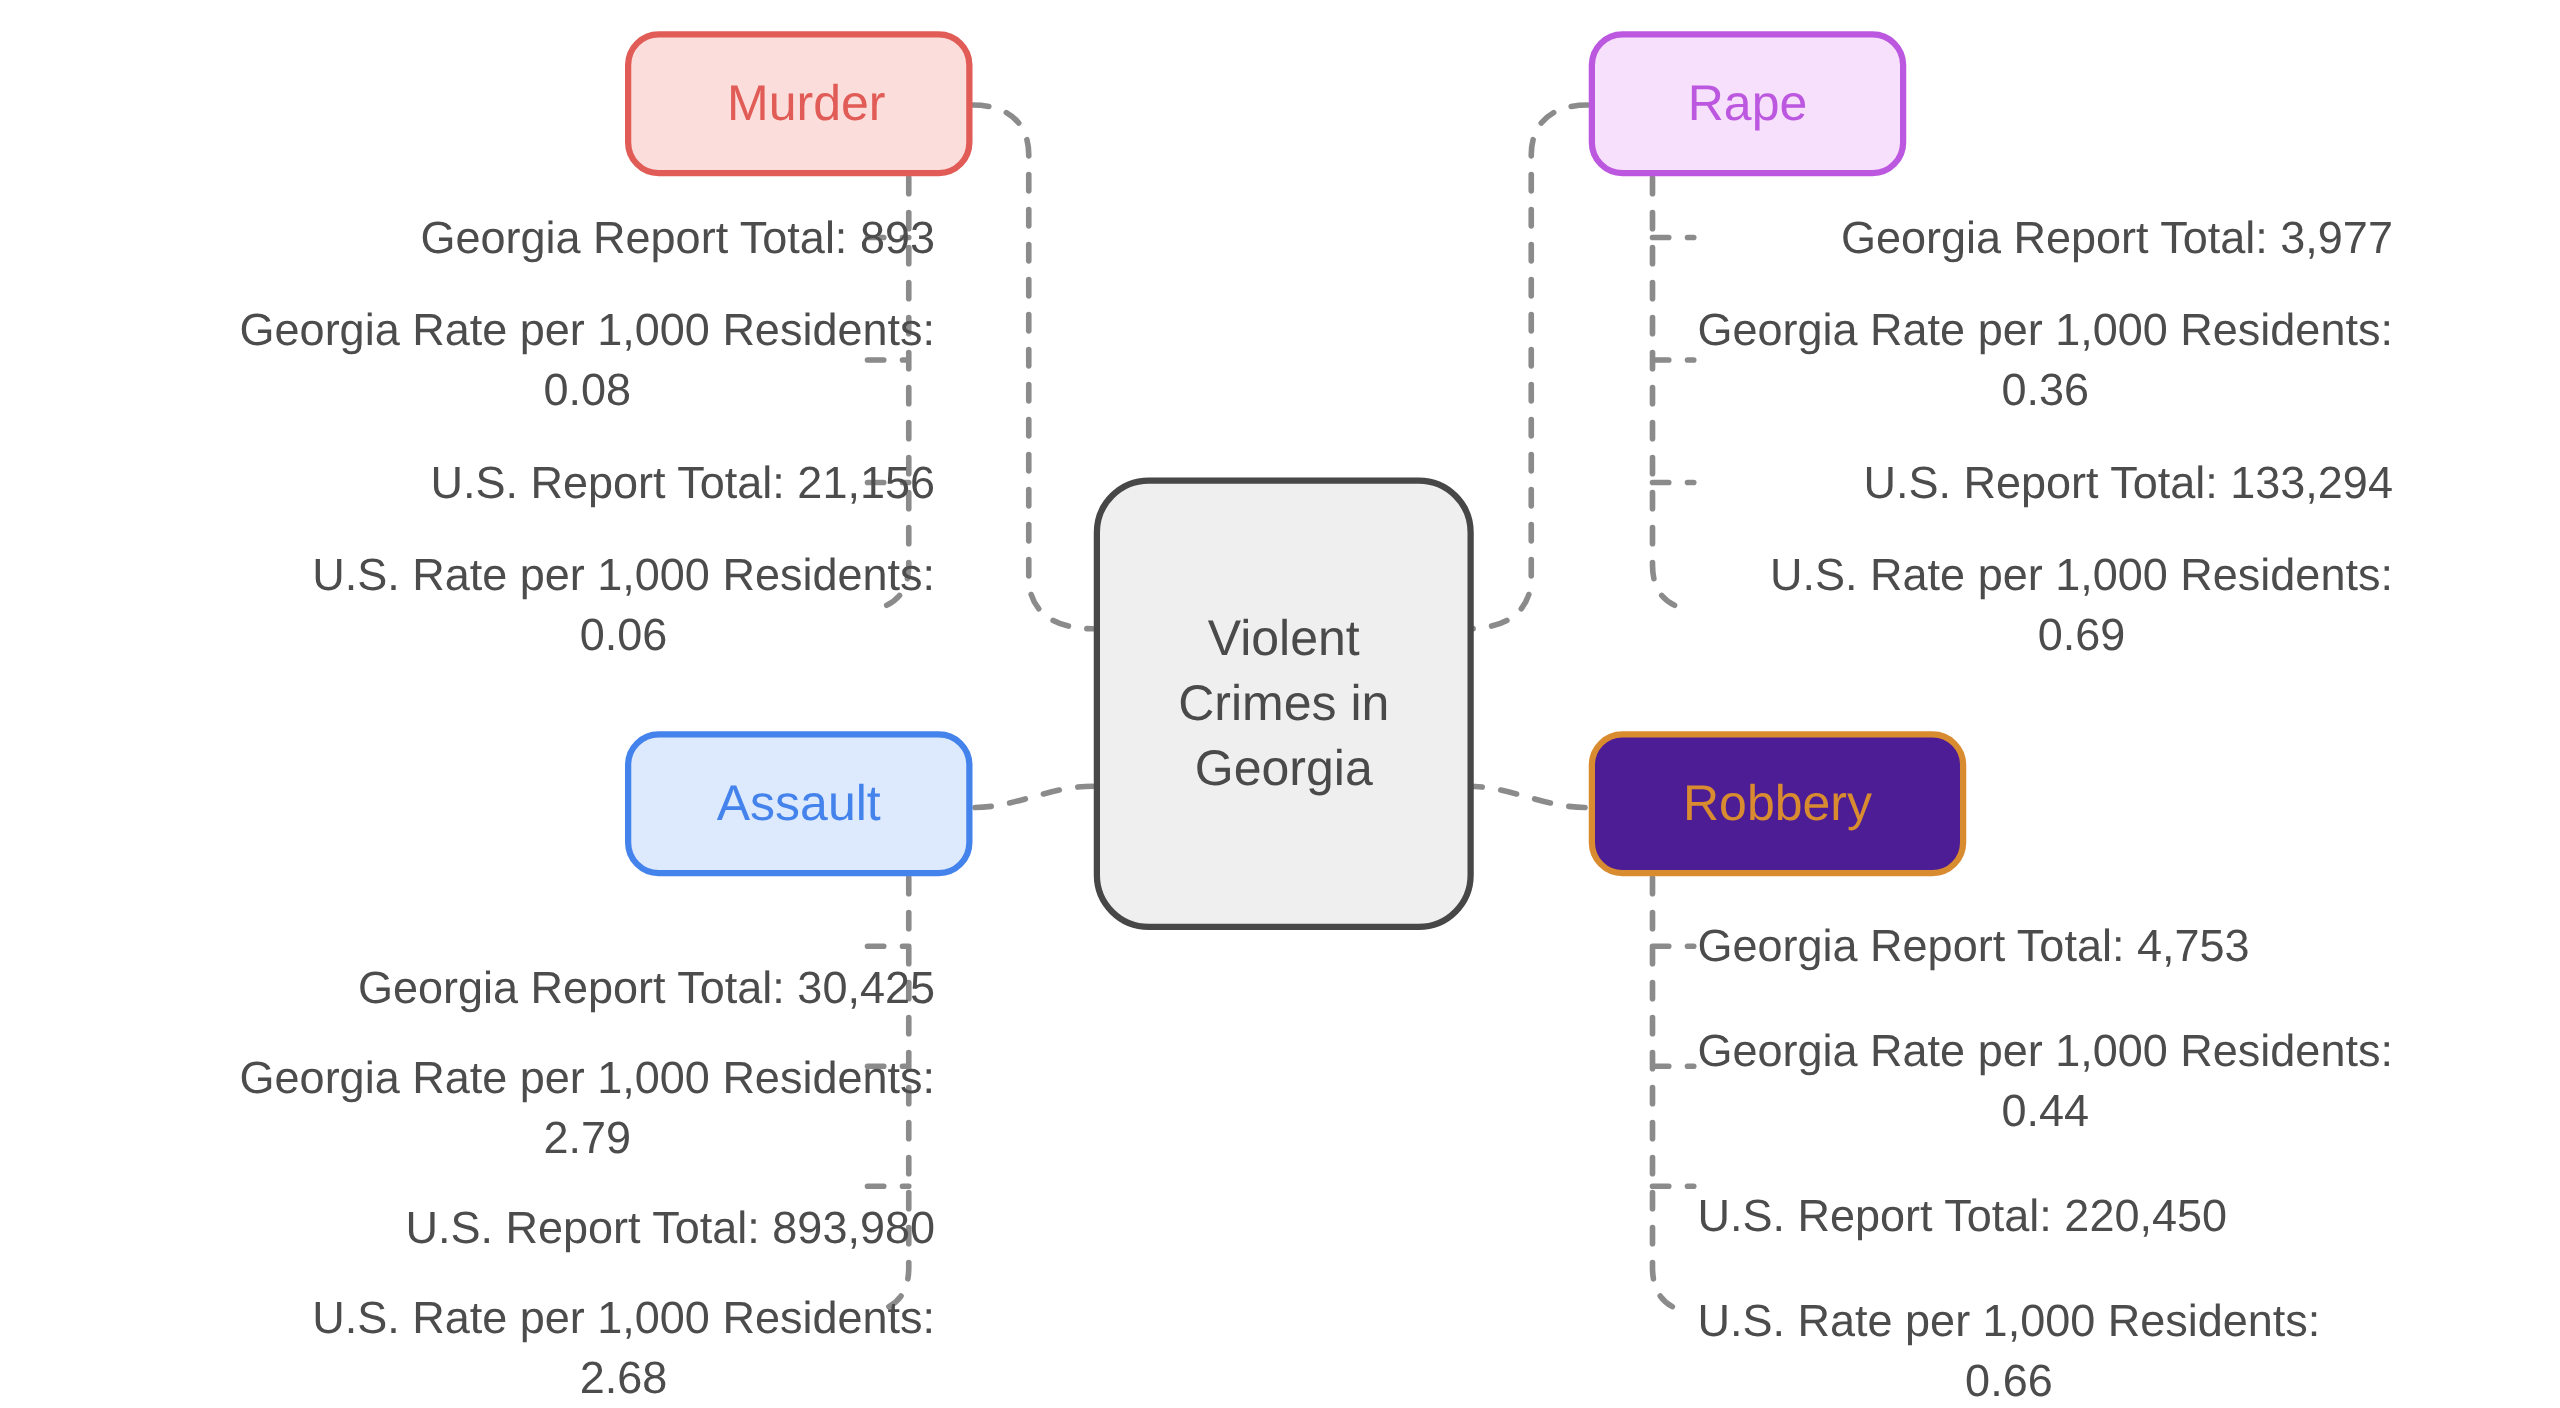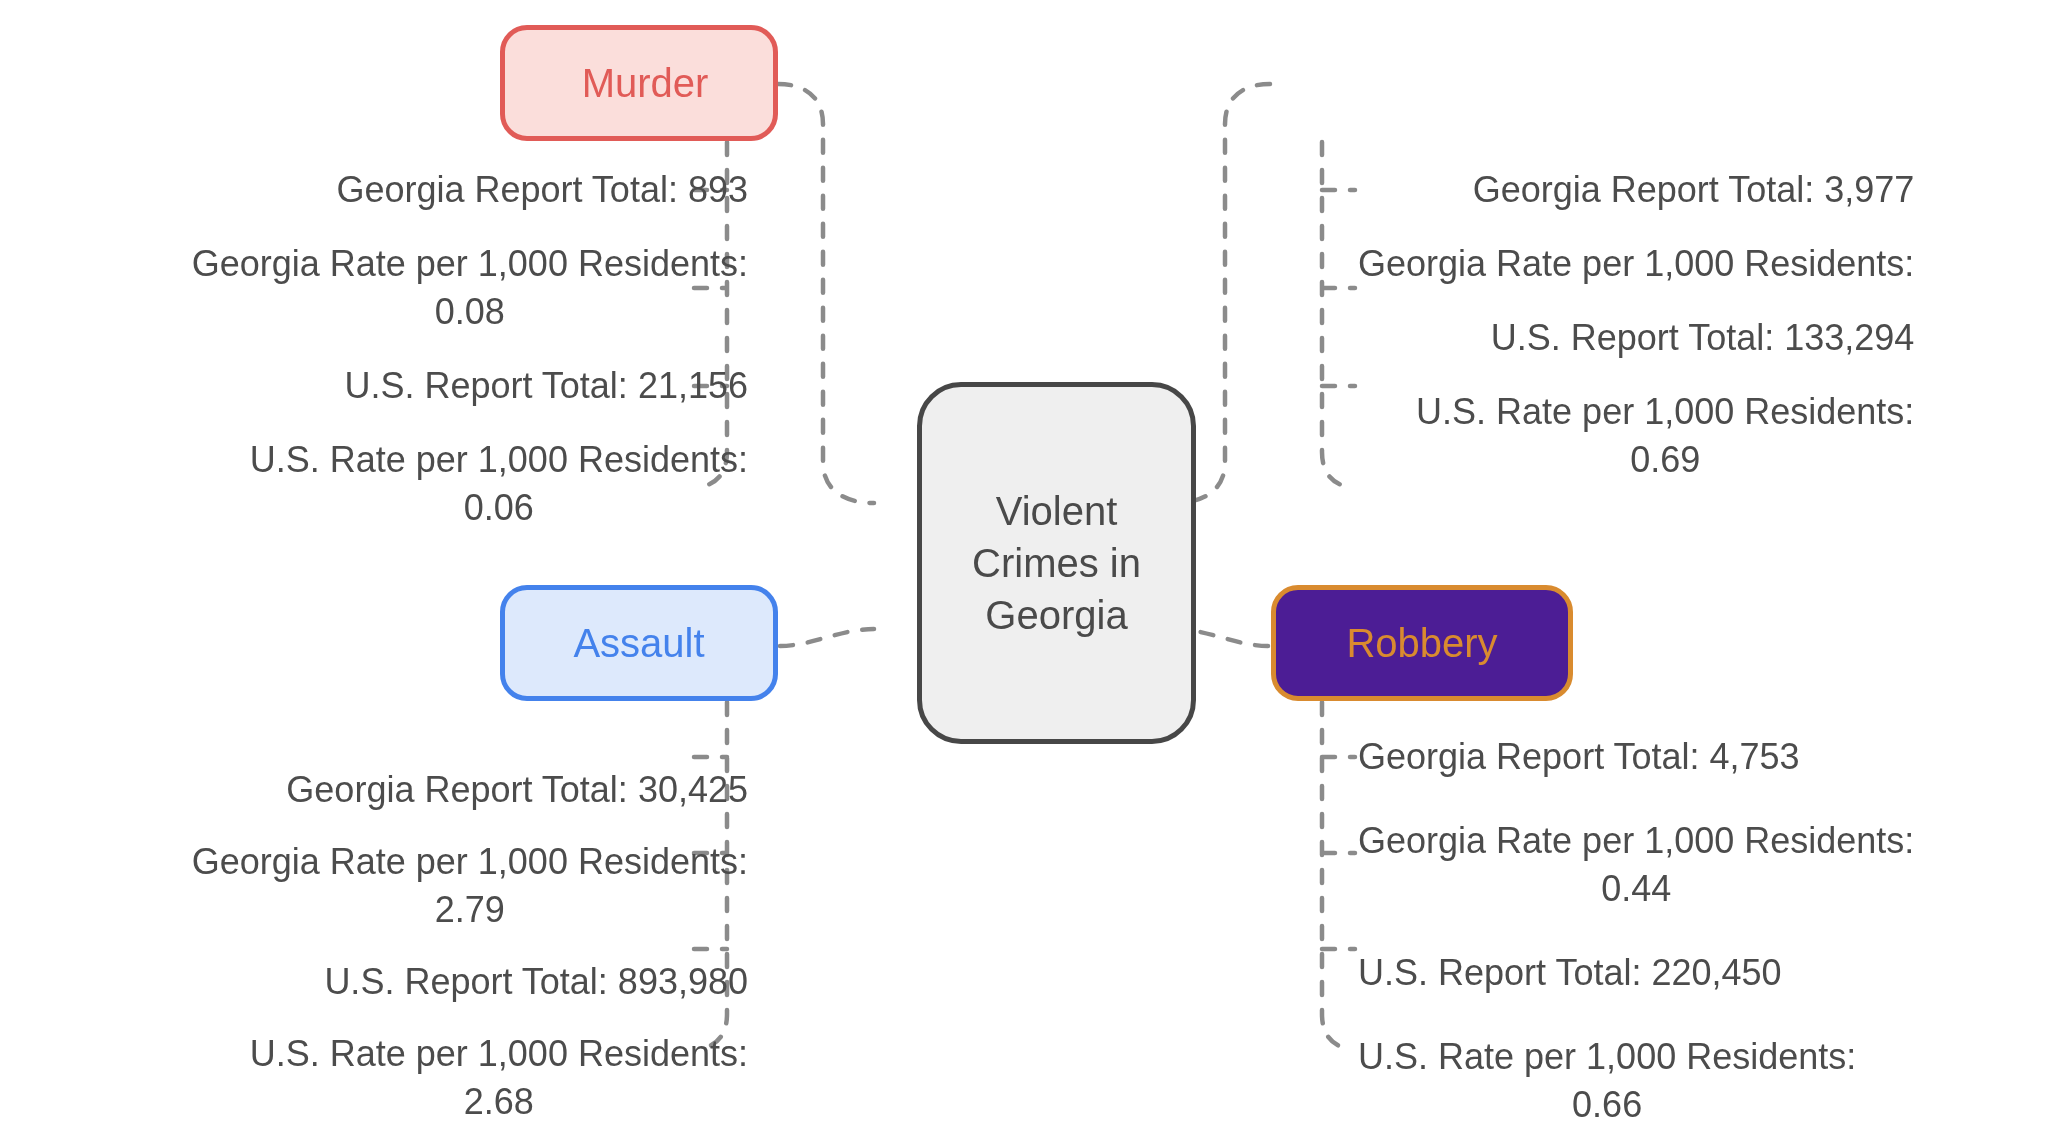--- a/index.html
+++ b/index.html
@@ -12,21 +12,21 @@
     position:absolute;display:flex;align-items:center;justify-content:center;
     box-sizing:border-box;background:#eee;border:5px solid #555;
     text-align:center;
   }
   .branch{border-radius:27px;font-size:40px;height:116px;}
   .b0{left:500px;top:25px;width:278px;padding-left:12px;}
   .b1{left:1271px;top:25px;width:254px;}
   .b2{left:500px;top:585px;width:278px;}
   .b3{left:1271px;top:585px;width:302px;}
   .root{
-    left:917px;top:382px;width:279px;height:362px;border-radius:44px;
+    left:875px;top:382px;width:304px;height:362px;border-radius:44px;
     font-size:40px;line-height:52px;
   }
   .root span{display:block;width:250px;}
   .leaves{
     position:absolute;display:flex;flex-direction:column;
     color:var(--leaf-color,#4c4c4c);font-size:36px;line-height:48px;
   }
   .col-murder {right:1300px;top:166px;align-items:flex-end;gap:26px;}
   .col-rape   {left:1358px;top:166px;align-items:flex-end;gap:26px;}
   .col-assault{right:1300px;top:766px;align-items:flex-end;gap:24px;}
@@ -52,37 +52,40 @@
     </g>
   </svg>
 
   <div class="node root" style="background: rgb(239, 239, 239); border-color: rgb(71, 71, 71); color: rgb(74, 74, 74);">
     <span>Violent Crimes in Georgia</span>
   </div>
 
   <div class="node branch b0" style="background: rgb(251, 222, 219); border-color: rgb(225, 91, 87); color: rgb(225, 91, 87);">
     <span>Murder</span>
   </div>
+  <div class="node branch b1" style="background: rgb(247, 224, 252); border-color: rgb(188, 88, 224); color: rgb(188, 88, 224);">
+    <span>Rape</span>
+  </div>
   <div class="node branch b2" style="background: rgb(221, 233, 252); border-color: rgb(68, 130, 236); color: rgb(68, 130, 236);">
     <span>Assault</span>
   </div>
   <div class="node branch b3" style="background: #4c1d95; border-color: rgb(217, 139, 47); color: rgb(217, 139, 47);">
     <span>Robbery</span>
   </div>
 
   <div class="leaves col-murder">
     <div class="leaf"><span class="lbl">Georgia Report Total:</span> <span class="val">893</span></div>
     <div class="leaf"><span class="lbl">Georgia Rate per 1,000 Residents:</span> <span class="val">0.08</span></div>
     <div class="leaf"><span class="lbl">U.S. Report Total:</span> <span class="val">21,156</span></div>
     <div class="leaf"><span class="lbl">U.S. Rate per 1,000 Residents:</span> <span class="val">0.06</span></div>
   </div>
 
   <div class="leaves col-rape">
     <div class="leaf"><span class="lbl">Georgia Report Total:</span> <span class="val">3,977</span></div>
-    <div class="leaf"><span class="lbl">Georgia Rate per 1,000 Residents:</span> </div>
+    <div class="leaf"><span class="lbl">Georgia Rate per 1,000 Residents:</span> <span class="val">0.36</span></div>
     <div class="leaf"><span class="lbl">U.S. Report Total:</span> <span class="val">133,294</span></div>
     <div class="leaf"><span class="lbl">U.S. Rate per 1,000 Residents:</span> <span class="val">0.69</span></div>
   </div>
 
   <div class="leaves col-assault">
     <div class="leaf"><span class="lbl">Georgia Report Total:</span> <span class="val">30,425</span></div>
     <div class="leaf"><span class="lbl">Georgia Rate per 1,000 Residents:</span> <span class="val">2.79</span></div>
     <div class="leaf"><span class="lbl">U.S. Report Total:</span> <span class="val">893,980</span></div>
     <div class="leaf"><span class="lbl">U.S. Rate per 1,000 Residents:</span> <span class="val">2.68</span></div>
   </div>

